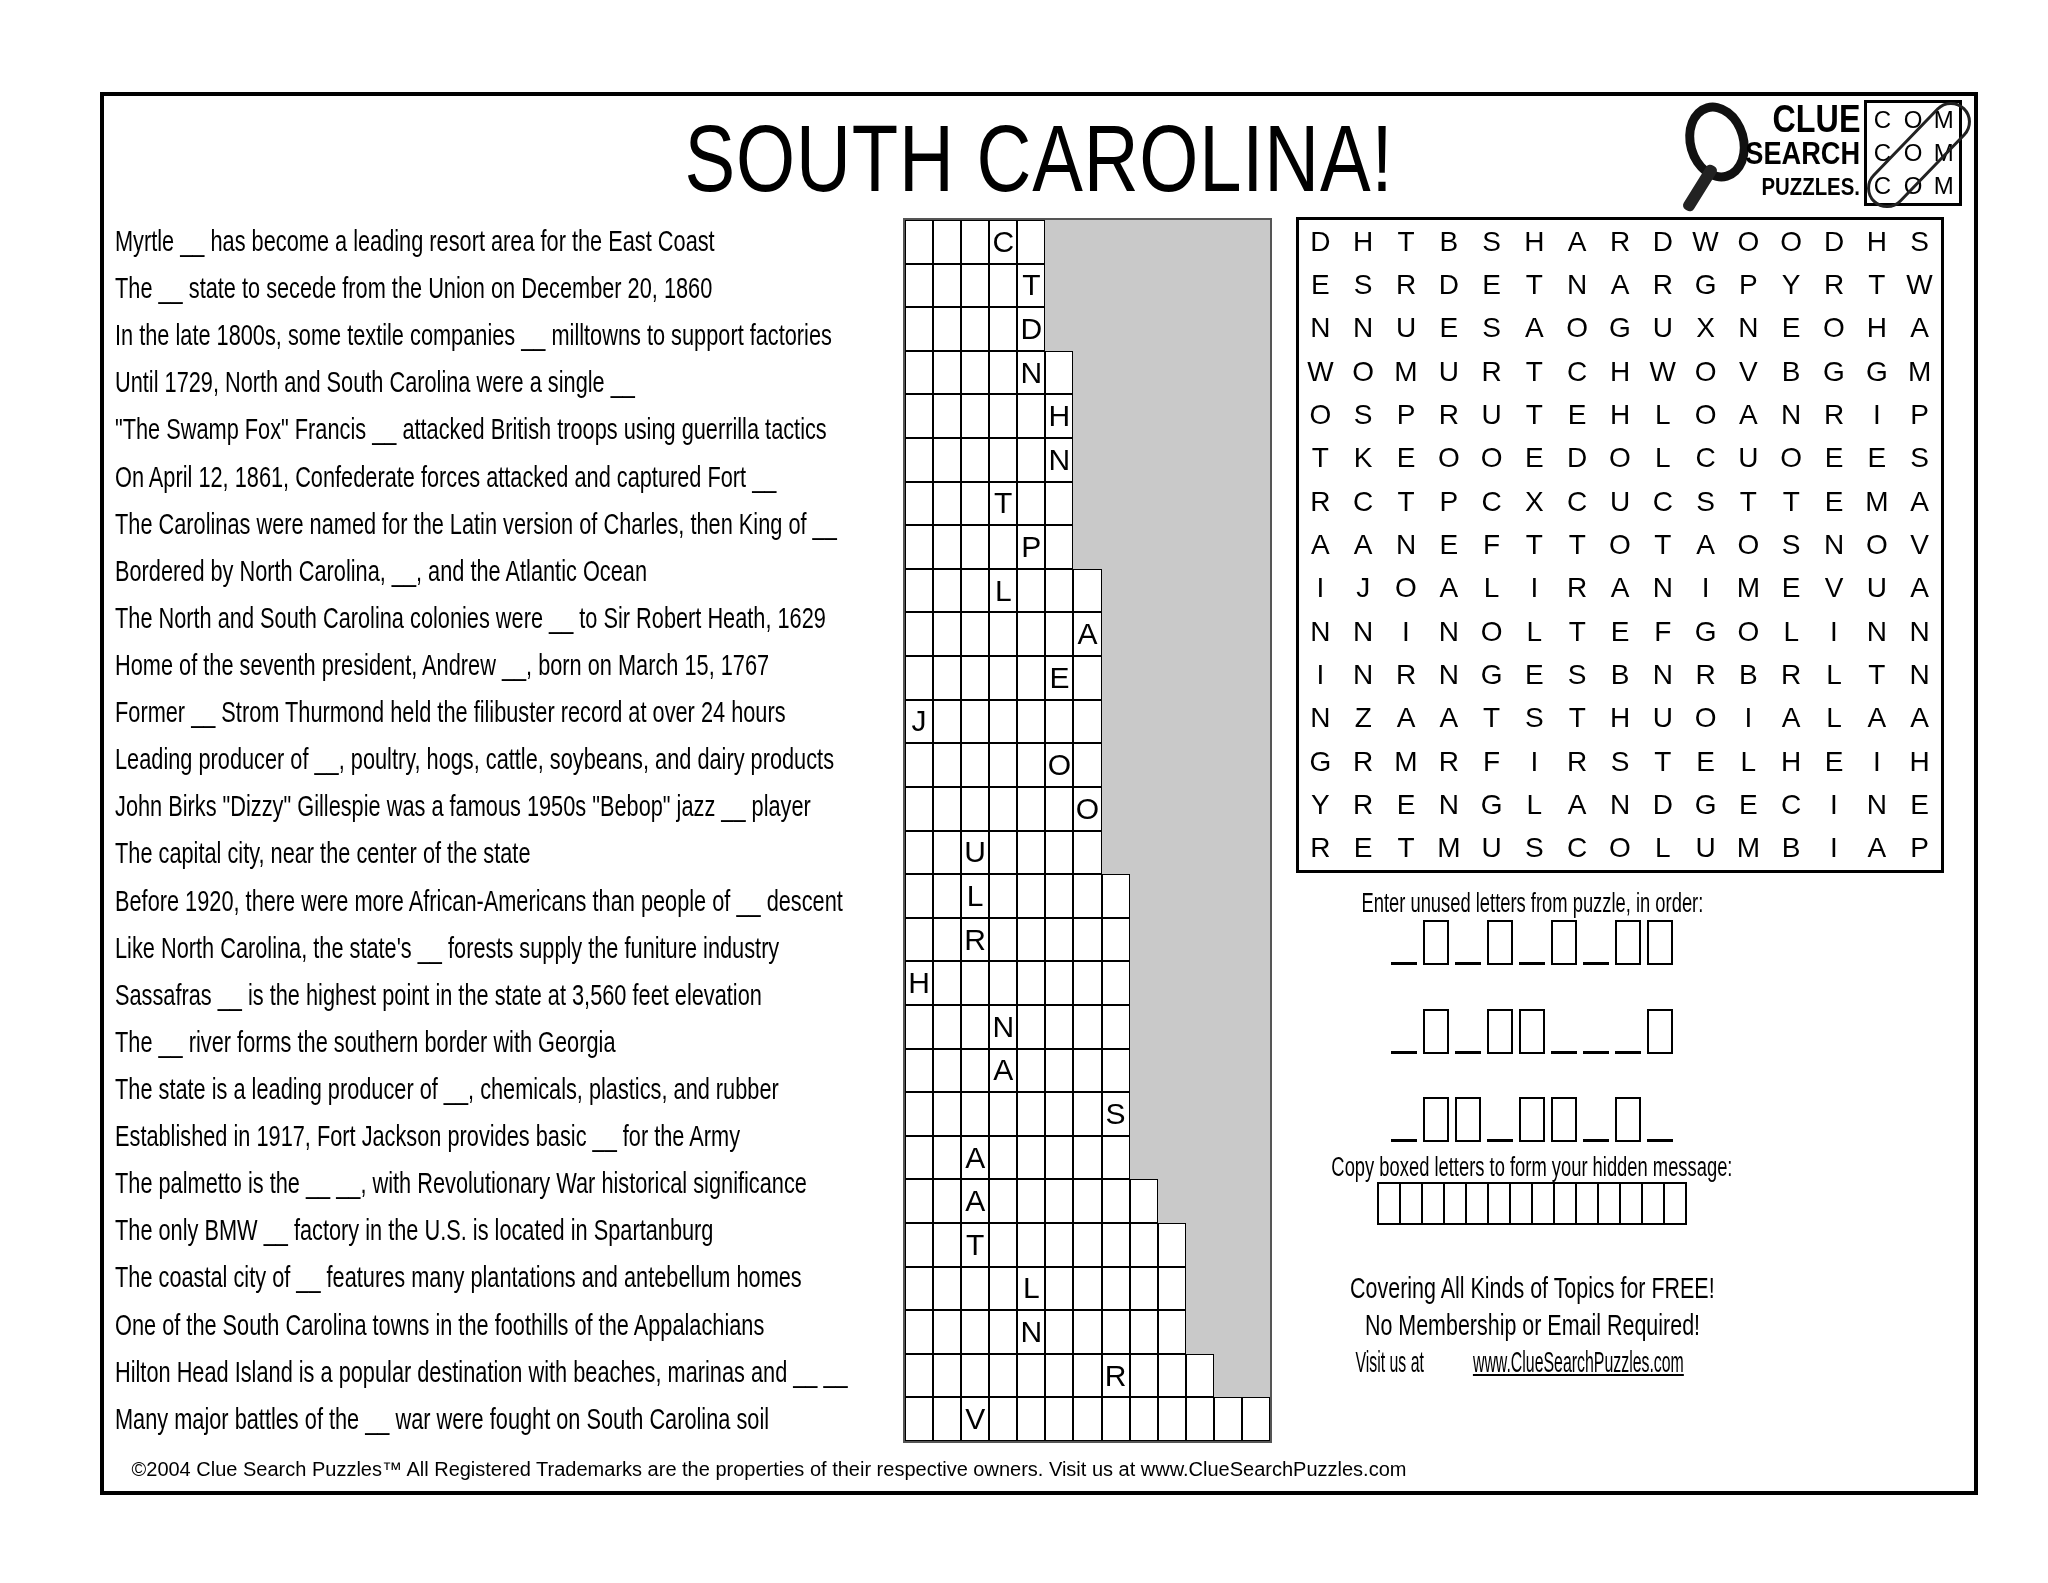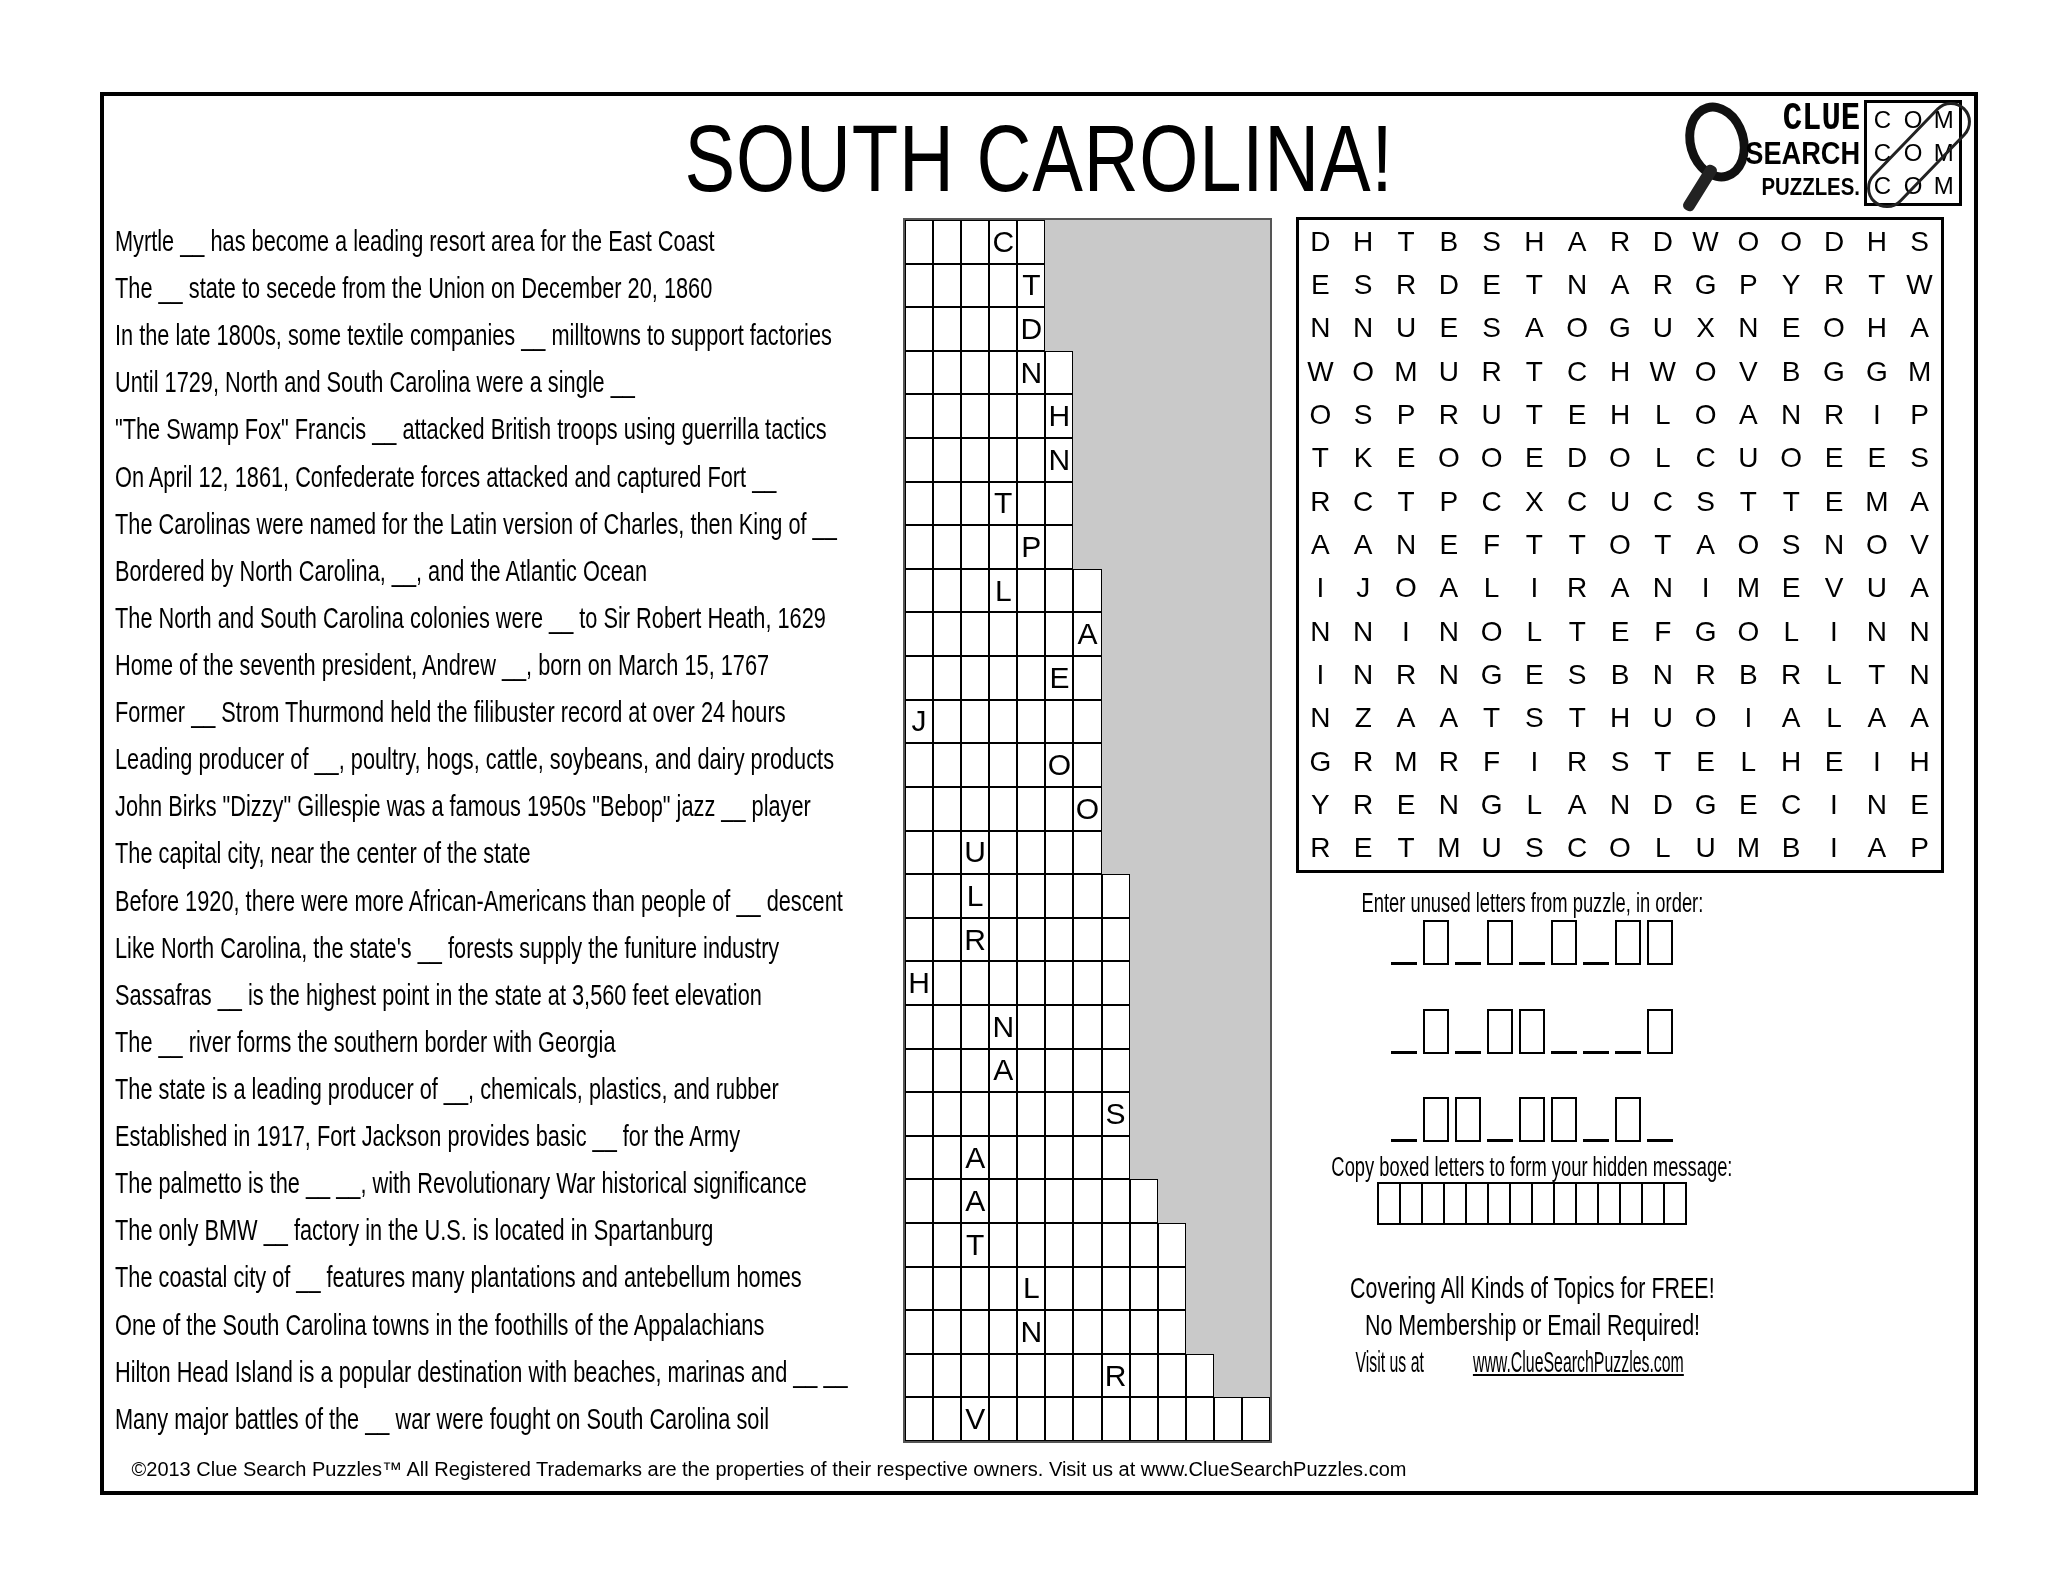--- a/index.html
+++ b/index.html
@@ -13,21 +13,21 @@
               transform:scaleX(.8);transform-origin:center;white-space:nowrap;}
 
   
   .logo{position:absolute;top:4px;right:12px;width:282px;height:110px;}
   .mag{position:absolute;left:0;top:0;width:70px;height:110px;}
   .mag .lens{position:absolute;left:6px;top:2px;width:44px;height:62px;border:9px solid #111;
              border-radius:50%;transform:rotate(-16deg);}
   .mag .handle{position:absolute;left:14px;top:62px;width:12px;height:52px;background:#222;
                border-radius:5px;transform:rotate(32deg);}
   .logo-text{position:absolute;right:102px;top:2px;text-align:right;font-weight:bold;line-height:34px;}
-  .logo-text .l1{font-size:38px;font-family:Liberation Mono, monospace;}
+  .logo-text .l1{font-size:38px;}
   .logo-text .l2{font-size:32px;}
   .logo-text .l3{font-size:24px;}
   .logo-text div span{display:inline-block;transform:scaleX(.85);transform-origin:right center;white-space:nowrap;}
   .com-box{position:absolute;right:0;top:0;width:92px;height:100px;border:3px solid #000;background:#fff;
            display:grid;grid-template-columns:repeat(3,1fr);grid-template-rows:repeat(3,1fr);}
   .com-box .cl{display:flex;align-items:center;justify-content:center;font-size:24px;}
   .com-oval{position:absolute;left:-14px;top:32px;width:126px;height:34px;border:3px solid #222;
             border-radius:20px;transform:rotate(-46deg);pointer-events:none;}
 
   
@@ -682,16 +682,16 @@
         <div class="hcell"></div>
         <div class="hcell"></div>
       </div>
 
     <div class="promo">
       <div><span>Covering All Kinds of Topics for FREE!</span></div>
       <div><span>No Membership or Email Required!</span></div>
       <div><span><span>Visit us at </span><span class="url">www.ClueSearchPuzzles.com</span></span></div>
     </div>
 
-    <div class="footer">©2013 Clue Search Puzzles™ All Registered Trademarks are the properties of their respective owners. Visit us at www.ClueSearchPuzzles.com</div>
+    <div class="footer">©2004 Clue Search Puzzles™ All Registered Trademarks are the properties of their respective owners. Visit us at www.ClueSearchPuzzles.com</div>
 
   </div>
 </div>
 
 </body></html>

